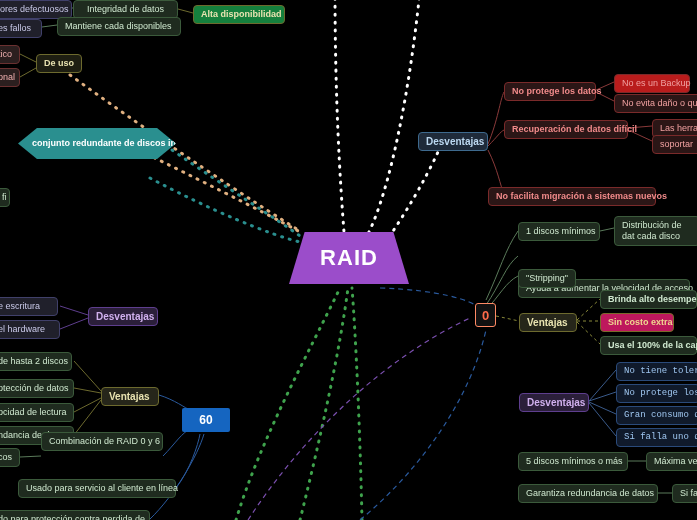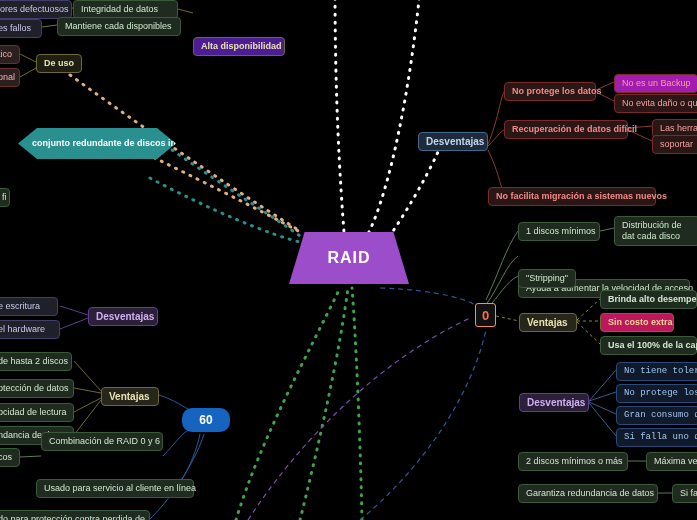--- a/index.html
+++ b/index.html
@@ -5,34 +5,34 @@
   html,body{margin:0;padding:0;background:#000;}
   body{width:697px;height:520px;overflow:hidden;position:relative;
        font-family:"Liberation Sans", sans-serif;}
   #canvas{position:absolute;left:0;top:0;width:697px;height:520px;}
   .node{position:absolute;box-sizing:border-box;white-space:nowrap;}
   .box{border-radius:4px;padding:3px 7px;font-size:9px;line-height:11px;}
   .wrap{white-space:normal;}
   svg.edges{position:absolute;left:0;top:0;width:697px;height:520px;pointer-events:none;}
   .central{
     position:absolute;
-    color:#fff;font-size:16px;font-weight:bold;letter-spacing:1px;
+    color:#fff;font-size:22px;font-weight:bold;letter-spacing:1px;
     text-align:center;
   }
   .trapezoid{
     width:120px;height:52px;background:#9b4dca;
     clip-path:polygon(13% 0%,87% 0%,100% 100%,0% 100%);
     border:0;display:flex;align-items:center;justify-content:center;
   }
   .hex{
     background:#2a8f8f;color:#fff;font-weight:bold;font-size:9px;
     text-align:center;padding:10px 14px;line-height:11px;
     clip-path:polygon(12% 0%,88% 0%,100% 50%,88% 100%,12% 100%,0% 50%);
   }
-  .pill{border-radius:10px;padding:4px 12px;font-size:12px;font-weight:bold;color:#fff;}
+  .pill{border-radius:2px;padding:4px 12px;font-size:12px;font-weight:bold;color:#fff;}
 </style>
 </head>
 <body>
 
 <div id="canvas">
 
   <svg class="edges" viewBox="0 0 697 520">
 
     <path d="M335,-10 C335,100 340,180 344,232" stroke="#ffffff" stroke-width="3" fill="none" stroke-dasharray="1 7" stroke-linecap="round"></path>
     <path d="M420,-10 C410,90 390,190 368,234" stroke="#ffffff" stroke-width="3" fill="none" stroke-dasharray="1 7" stroke-linecap="round"></path>
@@ -107,60 +107,60 @@
   </div>
 
   <div class="node pill" style="left:182px;top:408px;background:#1565c0;display:flex;align-items:center;justify-content:center;width:48px;height:24px;">
     <span>60</span>
   </div>
   <div class="node" style="left:475px;top:303px;width:21px;height:24px;background:#111;border:1px solid #ff8a65;border-radius:3px;display:flex;align-items:center;justify-content:center;color:#ff6b4a;font-size:13px;font-weight:bold;">
     <span>0</span>
   </div>
 
   <div id="nodes">
-      <div class="node box" style="left: 73px; top: 0px; width: 105px; background: rgb(31, 43, 31); color: rgb(207, 232, 207); border: 1px solid rgb(59, 90, 59);"><span>Integridad de datos</span></div>
-      <div class="node box" style="left: 193px; top: 5px; width: 92px; background: #4c1d95; color: rgb(232, 226, 176); border: 1px solid rgb(109, 106, 46); font-weight: bold; margin-top: 32px;"><span>Alta disponibilidad</span></div>
+      <div class="node box" style="left: 73px; top: 0px; width: 105px; background: rgb(31, 43, 31); color: rgb(207, 232, 207); border: 1px solid rgb(59, 90, 59); text-align: center;"><span>Integridad de datos</span></div>
+      <div class="node box" style="left: 193px; top: 5px; width: 92px; background: #15803d; color: rgb(232, 226, 176); border: 1px solid rgb(109, 106, 46); font-weight: bold;"><span>Alta disponibilidad</span></div>
       <div class="node box" style="left: -8px; top: 0px; width: 80px; background: rgb(32, 32, 43); color: rgb(201, 201, 232); border: 1px solid rgb(64, 64, 106);"><span>ores defectuosos</span></div>
       <div class="node box" style="left: -10px; top: 19px; width: 52px; background: rgb(32, 32, 43); color: rgb(201, 201, 232); border: 1px solid rgb(64, 64, 106);"><span>es fallos</span></div>
       <div class="node box" style="left: 57px; top: 17px; width: 124px; background: rgb(31, 43, 31); color: rgb(207, 232, 207); border: 1px solid rgb(59, 90, 59);"><span>Mantiene cada disponibles</span></div>
       <div class="node box" style="left: -10px; top: 45px; width: 30px; background: rgb(43, 31, 31); color: rgb(240, 176, 176); border: 1px solid rgb(106, 48, 48);"><span>tico</span></div>
       <div class="node box" style="left: -10px; top: 68px; width: 30px; background: rgb(43, 31, 31); color: rgb(240, 176, 176); border: 1px solid rgb(106, 48, 48);"><span>onal</span></div>
       <div class="node box" style="left: 36px; top: 54px; width: 46px; background: rgb(30, 30, 18); color: rgb(232, 226, 176); border: 1px solid rgb(109, 106, 46); font-weight: bold;"><span>De uso</span></div>
       <div class="node box" style="left: 418px; top: 132px; width: 70px; background: rgb(31, 43, 58); color: rgb(188, 216, 240); border: 1px solid rgb(62, 106, 142); font-weight: bold; font-size: 10px;"><span>Desventajas</span></div>
       <div class="node box" style="left: 504px; top: 82px; width: 92px; background: rgb(43, 22, 22); color: rgb(240, 138, 138); border: 1px solid rgb(122, 42, 42); font-weight: bold;"><span>No protege los datos</span></div>
-      <div class="node box" style="left: 614px; top: 74px; width: 84px; background: #a21caf; color: rgb(240, 160, 160); border: 1px solid rgb(122, 42, 42);"><span>No es un Backup</span></div>
+      <div class="node box" style="left: 614px; top: 74px; width: 76px; background: #b91c1c; color: rgb(240, 160, 160); border: 1px solid rgb(122, 42, 42);"><span>No es un Backup</span></div>
       <div class="node box" style="left: 614px; top: 94px; width: 90px; background: rgb(43, 22, 22); color: rgb(240, 160, 160); border: 1px solid rgb(122, 42, 42);"><span>No evita daño o que se</span></div>
       <div class="node box" style="left: 504px; top: 120px; width: 124px; background: rgb(43, 22, 22); color: rgb(240, 138, 138); border: 1px solid rgb(122, 42, 42); font-weight: bold;"><span>Recuperación de datos difícil</span></div>
       <div class="node box" style="left: 652px; top: 119px; width: 50px; background: rgb(43, 22, 22); color: rgb(240, 160, 160); border: 1px solid rgb(122, 42, 42);"><span>Las herram</span></div>
       <div class="node box" style="left: 652px; top: 135px; width: 59px; background: rgb(43, 22, 22); color: rgb(240, 160, 160); border: 1px solid rgb(122, 42, 42);"><span>soportar</span></div>
       <div class="node box" style="left: 488px; top: 187px; width: 168px; background: rgb(43, 22, 22); color: rgb(240, 138, 138); border: 1px solid rgb(122, 42, 42); font-weight: bold;"><span>No facilita migración a sistemas nuevos</span></div>
       <div class="node box" style="left: 518px; top: 222px; width: 82px; background: rgb(31, 43, 31); color: rgb(207, 232, 207); border: 1px solid rgb(59, 90, 59);"><span>1 discos mínimos</span></div>
       <div class="node box wrap" style="left: 614px; top: 216px; width: 86px; background: rgb(31, 43, 31); color: rgb(207, 232, 207); border: 1px solid rgb(59, 90, 59);"><span>Distribución de dat cada disco</span></div>
       <div class="node box" style="left: 518px; top: 247px; width: 172px; background: rgb(31, 43, 31); color: rgb(207, 232, 207); border: 1px solid rgb(59, 90, 59); margin-top: 32px;"><span>Ayuda a aumentar la velocidad de acceso</span></div>
       <div class="node box" style="left: 518px; top: 269px; width: 58px; background: rgb(31, 43, 31); color: rgb(207, 232, 207); border: 1px solid rgb(59, 90, 59);"><span>"Stripping"</span></div>
       <div class="node box" style="left: 519px; top: 313px; width: 58px; background: rgb(38, 38, 26); color: rgb(232, 226, 176); border: 1px solid rgb(109, 106, 46); font-weight: bold; font-size: 10px;"><span>Ventajas</span></div>
       <div class="node box" style="left: 600px; top: 290px; width: 97px; background: rgb(31, 43, 31); color: rgb(207, 232, 207); border: 1px solid rgb(59, 90, 59); font-weight: bold;"><span>Brinda alto desempeñ</span></div>
       <div class="node box" style="left: 600px; top: 313px; width: 74px; background: #be185d; color: rgb(240, 216, 144); border: 1px solid rgb(122, 106, 42); font-weight: bold;"><span>Sin costo extra</span></div>
       <div class="node box" style="left: 600px; top: 336px; width: 97px; background: rgb(31, 43, 31); color: rgb(207, 232, 207); border: 1px solid rgb(59, 90, 59); font-weight: bold;"><span>Usa el 100% de la capa</span></div>
       <div class="node box" style="left: 616px; top: 362px; width: 84px; background: rgb(16, 26, 43); color: rgb(159, 198, 240); border: 1px solid rgb(42, 74, 122); font-family: &quot;Liberation Mono&quot;, monospace;"><span>No tiene toler</span></div>
       <div class="node box" style="left: 616px; top: 384px; width: 84px; background: rgb(16, 26, 43); color: rgb(159, 198, 240); border: 1px solid rgb(42, 74, 122); font-family: &quot;Liberation Mono&quot;, monospace;"><span>No protege los</span></div>
       <div class="node box" style="left: 616px; top: 406px; width: 84px; background: rgb(16, 26, 43); color: rgb(159, 198, 240); border: 1px solid rgb(42, 74, 122); font-family: &quot;Liberation Mono&quot;, monospace;"><span>Gran consumo d</span></div>
       <div class="node box" style="left: 616px; top: 428px; width: 84px; background: rgb(16, 26, 43); color: rgb(159, 198, 240); border: 1px solid rgb(42, 74, 122); font-family: &quot;Liberation Mono&quot;, monospace;"><span>Si falla uno d</span></div>
       <div class="node box" style="left: 519px; top: 393px; width: 70px; background: rgb(43, 31, 58); color: rgb(208, 176, 238); border: 1px solid rgb(94, 62, 142); font-weight: bold; font-size: 10px;"><span>Desventajas</span></div>
-      <div class="node box" style="left: 518px; top: 452px; width: 110px; background: rgb(31, 43, 31); color: rgb(207, 232, 207); border: 1px solid rgb(59, 90, 59);"><span>2 discos mínimos o más</span></div>
+      <div class="node box" style="left: 518px; top: 452px; width: 110px; background: rgb(31, 43, 31); color: rgb(207, 232, 207); border: 1px solid rgb(59, 90, 59);"><span>5 discos mínimos o más</span></div>
       <div class="node box" style="left: 646px; top: 452px; width: 56px; background: rgb(31, 43, 31); color: rgb(207, 232, 207); border: 1px solid rgb(59, 90, 59);"><span>Máxima velo</span></div>
       <div class="node box" style="left: 518px; top: 484px; width: 140px; background: rgb(31, 43, 31); color: rgb(207, 232, 207); border: 1px solid rgb(59, 90, 59);"><span>Garantiza redundancia de datos</span></div>
       <div class="node box" style="left: 672px; top: 484px; width: 30px; background: rgb(31, 43, 31); color: rgb(207, 232, 207); border: 1px solid rgb(59, 90, 59);"><span>Si fa</span></div>
       <div class="node box" style="left: -10px; top: 297px; width: 68px; background: rgb(32, 32, 43); color: rgb(201, 201, 232); border: 1px solid rgb(64, 64, 106);"><span>e escritura</span></div>
       <div class="node box" style="left: -10px; top: 320px; width: 70px; background: rgb(32, 32, 43); color: rgb(201, 201, 232); border: 1px solid rgb(64, 64, 106);"><span>el hardware</span></div>
       <div class="node box" style="left: 88px; top: 307px; width: 70px; background: rgb(43, 31, 58); color: rgb(208, 176, 238); border: 1px solid rgb(94, 62, 142); font-weight: bold; font-size: 10px;"><span>Desventajas</span></div>
       <div class="node box" style="left: -10px; top: 352px; width: 82px; background: rgb(31, 43, 31); color: rgb(207, 232, 207); border: 1px solid rgb(59, 90, 59);"><span>de hasta 2 discos</span></div>
       <div class="node box" style="left: -10px; top: 379px; width: 84px; background: rgb(31, 43, 31); color: rgb(207, 232, 207); border: 1px solid rgb(59, 90, 59);"><span>otección de datos</span></div>
       <div class="node box" style="left: -10px; top: 403px; width: 84px; background: rgb(31, 43, 31); color: rgb(207, 232, 207); border: 1px solid rgb(59, 90, 59);"><span>ocidad de lectura</span></div>
       <div class="node box" style="left: -10px; top: 426px; width: 84px; background: rgb(31, 43, 31); color: rgb(207, 232, 207); border: 1px solid rgb(59, 90, 59);"><span>ndancia de datos</span></div>
       <div class="node box" style="left: 101px; top: 387px; width: 58px; background: rgb(38, 38, 26); color: rgb(232, 226, 176); border: 1px solid rgb(109, 106, 46); font-weight: bold; font-size: 10px;"><span>Ventajas</span></div>
       <div class="node box" style="left: -10px; top: 448px; width: 30px; background: rgb(31, 43, 31); color: rgb(207, 232, 207); border: 1px solid rgb(59, 90, 59);"><span>cos</span></div>
       <div class="node box" style="left: 41px; top: 432px; width: 122px; background: rgb(31, 43, 31); color: rgb(207, 232, 207); border: 1px solid rgb(59, 90, 59);"><span>Combinación de RAID 0 y 6</span></div>
-      <div class="node box" style="left: 18px; top: 479px; width: 158px; background: rgb(31, 43, 31); color: rgb(207, 232, 207); border: 1px solid rgb(59, 90, 59); margin-left: 18px;"><span>Usado para servicio al cliente en línea</span></div>
+      <div class="node box" style="left: 18px; top: 479px; width: 158px; background: rgb(31, 43, 31); color: rgb(207, 232, 207); border: 1px solid rgb(59, 90, 59);"><span>Usado para servicio al cliente en línea</span></div>
       <div class="node box" style="left: -10px; top: 510px; width: 160px; background: rgb(31, 43, 31); color: rgb(207, 232, 207); border: 1px solid rgb(59, 90, 59);"><span>do para protección contra perdida de</span></div>
       <div class="node box" style="left: -6px; top: 188px; width: 12px; background: rgb(31, 43, 31); color: rgb(207, 232, 207); border: 1px solid rgb(59, 90, 59);"><span>fi</span></div>
     </div>
 </div>
 
 </body></html>

